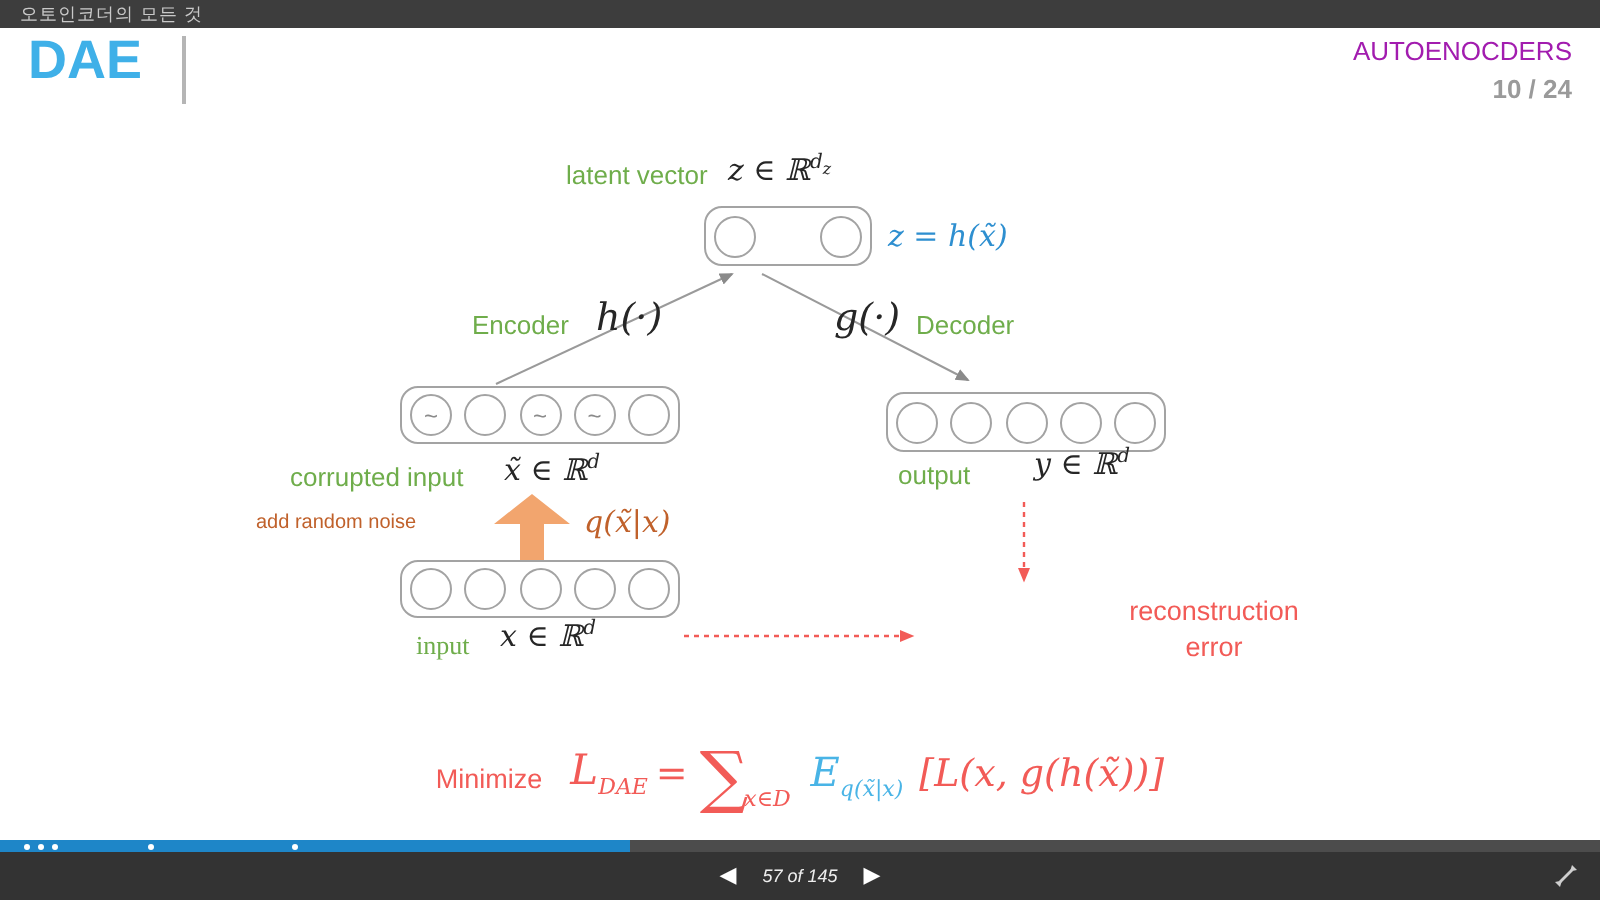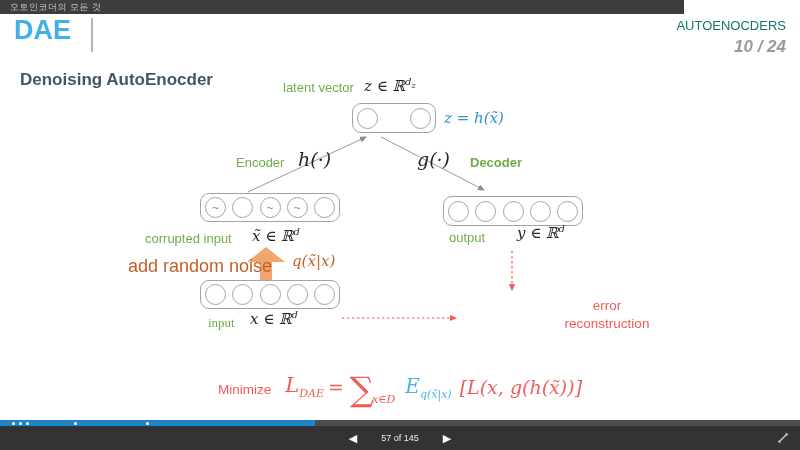--- a/index.html
+++ b/index.html
@@ -1,35 +1,35 @@
 <!DOCTYPE html>
 <html><head>
 <meta charset="utf-8">
 <style>
   html,body{margin:0;padding:0;background:#fff;}
   #viewer{position:relative;width:800px;height:450px;overflow:hidden;background:#fff;
           font-family:"Liberation Sans",sans-serif;}
 
   
-  .topbar{position:absolute;left:0;top:0;width:684px;height:14px;background:#3d3d3d;
+  .topbar{position:absolute;left:0;top:0;width:800px;height:14px;background:#3d3d3d;
           display:flex;align-items:center;}
   .topbar-title{margin-left:10px;font-size:9px;color:#c9c9c9;letter-spacing:.5px;}
 
   
   .brand{position:absolute;left:14px;top:15px;font-size:27px;font-weight:bold;color:#3fb0e8;}
   .hdr-divider{position:absolute;left:91px;top:18px;width:2px;height:34px;background:#b5b5b5;}
   .hdr-section{position:absolute;left:105px;top:22px;font-size:19px;color:#7d7d7d;}
-  .deck-title{position:absolute;right:14px;top:18px;font-size:13px;color:#0f766e;text-align:center;}
-  .page-ind{position:absolute;right:14px;top:37px;font-size:17px;font-weight:bold;color:#9a9a9a;font-style:italic;}
+  .deck-title{position:absolute;right:14px;top:18px;font-size:13px;color:#a21caf;text-align:center;}
+  .page-ind{position:absolute;right:14px;top:37px;font-size:13px;font-weight:bold;color:#9a9a9a;}
 
   .slide-title{position:absolute;left:20px;top:70px;font-size:17px;font-weight:bold;color:#44546a;}
 
   
   .green{color:#6fad4b;font-size:13px;}
-  .orange{color:#c0612b;font-size:18px;}
+  .orange{color:#c0612b;font-size:10px;}
   .abs{position:absolute;white-space:nowrap;}
   .math{font-family:"DejaVu Serif",serif;font-style:italic;font-size:15px;color:#262626;}
   .math sup{font-size:10px;font-style:italic;}
   .m-subsub{font-size:8px;position:relative;top:3px;}
   .blue-math{color:#2e8fd0;}
   .cyan{color:#49b4e6;}
   .fn{font-family:"DejaVu Serif",serif;font-style:italic;font-size:19px;color:#262626;}
 
   
   .layer{position:absolute;border:1.4px solid #a3a3a3;border-radius:9px;background:#fff;
@@ -57,40 +57,39 @@
   .f-E{font-size:20px;}
   .f-brk{font-size:19px;margin-left:8px;}
 
   
   .progress{position:absolute;left:0;top:420px;width:800px;height:6px;background:#4c4c4c;}
   .progress-fill{height:6px;background:#1e86c8;}
   .pdot{position:absolute;top:1.5px;width:3px;height:3px;border-radius:50%;background:#fff;}
   .navbar{position:absolute;left:0;top:426px;width:800px;height:24px;background:#333;
           display:flex;align-items:center;justify-content:center;}
   .nav-arrow{color:#fff;font-size:11px;line-height:1;padding:0 4px;cursor:pointer;}
-  .nav-text{color:#eee;font-size:9px;margin:0 20px;text-align:center;}
+  .nav-text{color:#eee;font-size:9px;font-style:italic;margin:0 9px;text-align:center;}
   .fs-btn{position:absolute;right:10px;top:431px;width:14px;height:14px;cursor:pointer;}
 
   svg.overlay{position:absolute;left:0;top:0;pointer-events:none;}
 </style>
 </head>
 <body>
 
 <div id="viewer">
 
   <div class="topbar">
     <span class="topbar-title">오토인코더의 모든 것</span>
   </div>
 
   <div class="brand">DAE</div>
   <div class="hdr-divider"></div>
   <div class="deck-title">AUTOENOCDERS</div>
   <div class="page-ind">10 / 24</div>
 
-  <div class="slide-title">Denoising AutoEnocder</div>
 
   <svg class="overlay" width="800" height="450">
     <defs>
       <marker id="gray-arr" markerWidth="8" markerHeight="8" refX="6" refY="3" orient="auto">
         <path d="M0,0 L7,3 L0,6 Z" fill="#8a8a8a"></path>
       </marker>
       <marker id="red-arr" markerWidth="8" markerHeight="8" refX="5" refY="2.5" orient="auto">
         <path d="M0,0 L6,2.5 L0,5 Z" fill="#f25b57"></path>
       </marker>
     </defs>
@@ -106,21 +105,21 @@
 
   <div class="layer" style="left:352px;top:103px;width:84px;height:30px;">
     <div class="neuron"></div>
     <div class="neuron"></div>
   </div>
   <div class="abs math blue-math" style="left:444px;top:109px;">z = h(x̃)</div>
 
   <div class="abs green" style="left:236px;top:155px;">Encoder</div>
   <div class="abs fn" style="left:298px;top:148px;">h(·)</div>
   <div class="abs fn" style="left:417px;top:148px;">g(·)</div>
-  <div class="abs green" style="left:470px;top:155px;font-weight:bold;">Decoder</div>
+  <div class="abs green" style="left:458px;top:155px;">Decoder</div>
 
   <div class="layer" style="left:200px;top:193px;width:140px;height:29px;">
     <div class="neuron">
         <span>~</span>
       </div>
     <div class="neuron"></div>
     <div class="neuron">
         <span>~</span>
       </div>
     <div class="neuron">
@@ -148,22 +147,22 @@
     <div class="neuron"></div>
     <div class="neuron"></div>
     <div class="neuron"></div>
     <div class="neuron"></div>
     <div class="neuron"></div>
   </div>
   <div class="abs green" style="left:449px;top:230px;text-align:center;">output</div>
   <div class="abs math" style="left:517px;top:223px;"><span>y ∈ ℝ</span><sup>d</sup></div>
 
   <div class="recon">
+    <div>reconstruction</div>
     <div>error</div>
-    <div>reconstruction</div>
   </div>
 
   <div class="formula">
     <span class="min">Minimize</span>
     <span class="f-math f-red f-L"><span>L</span><sub class="f-sub">DAE</sub></span>
     <span class="f-math f-red f-eq">=</span>
     <span class="f-math f-red sigma">∑</span>
     <span class="f-math f-red f-sub sigma-sub">x∈D</span>
     <span class="f-math cyan f-E"><span>E</span><sub class="f-sub">q(x̃|x)</sub></span>
     <span class="f-math f-red f-brk">[L(x, g(h(x̃))]</span>

